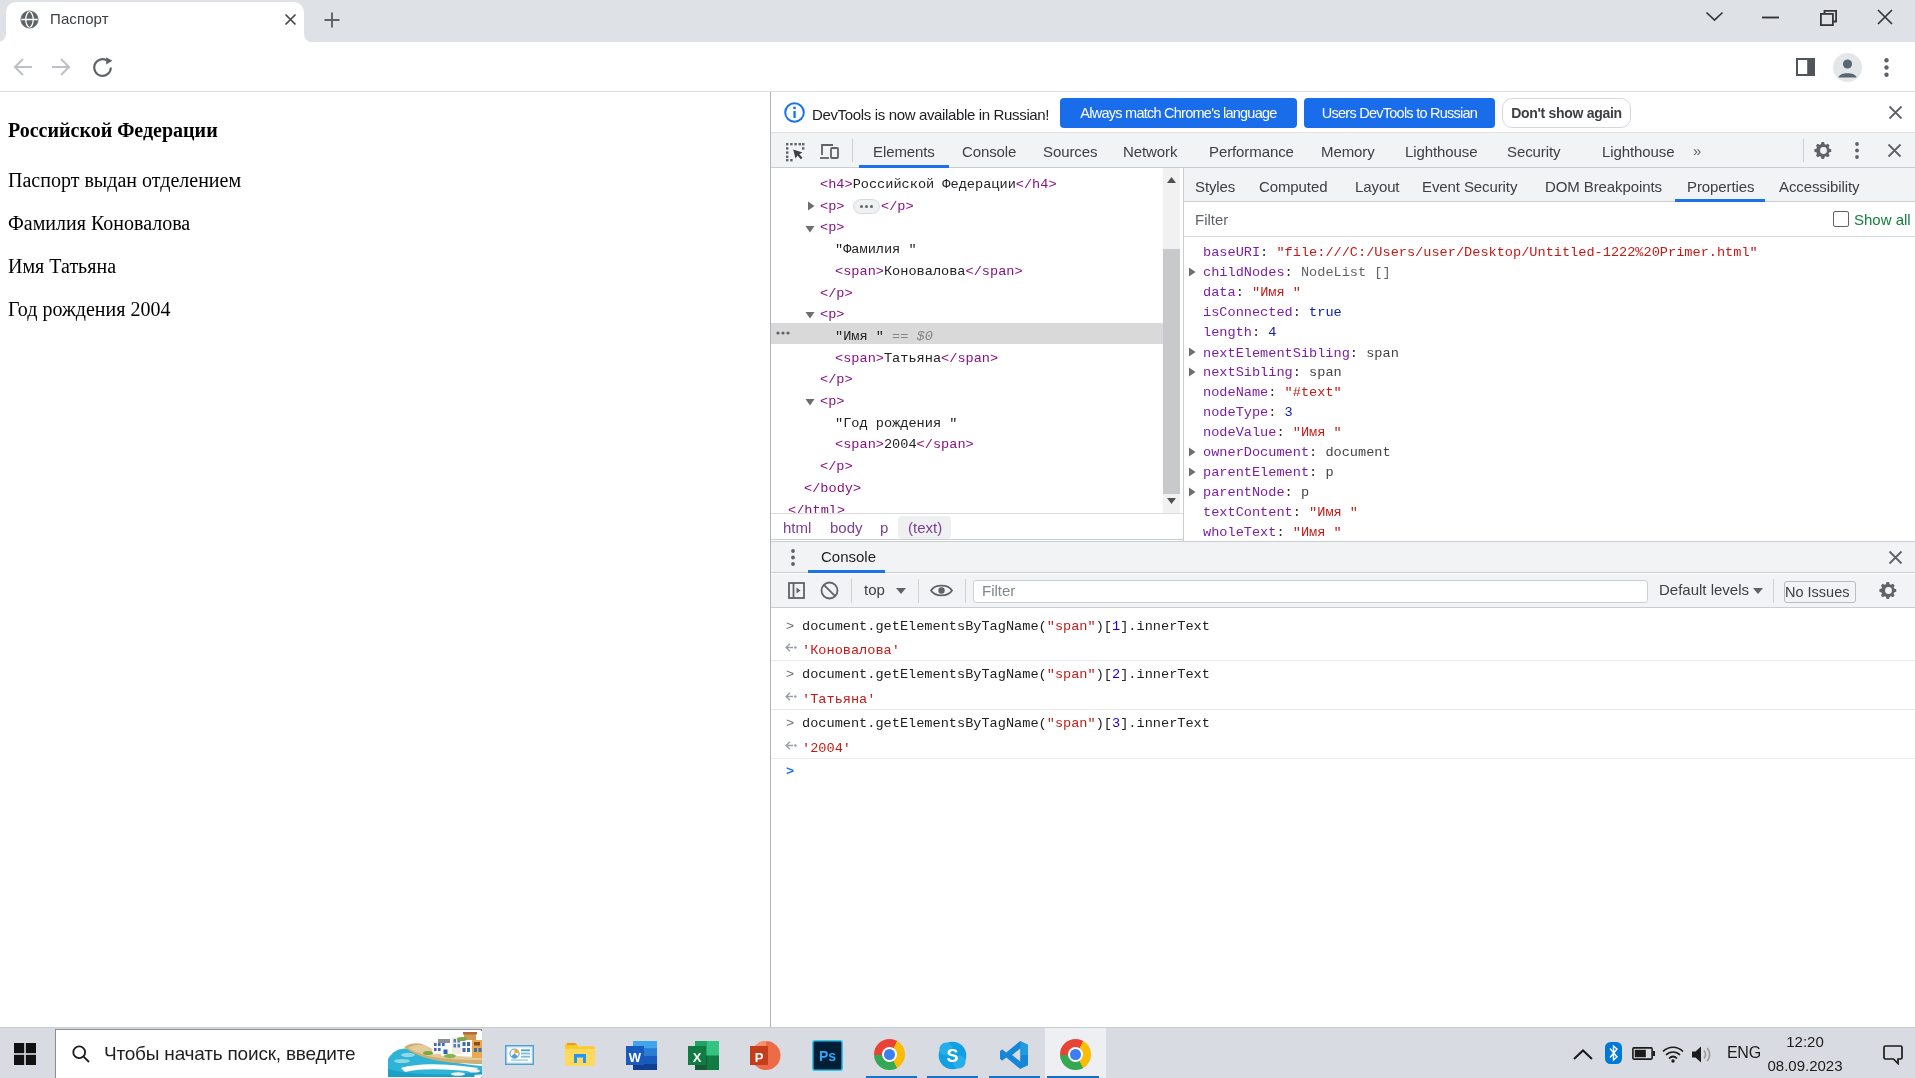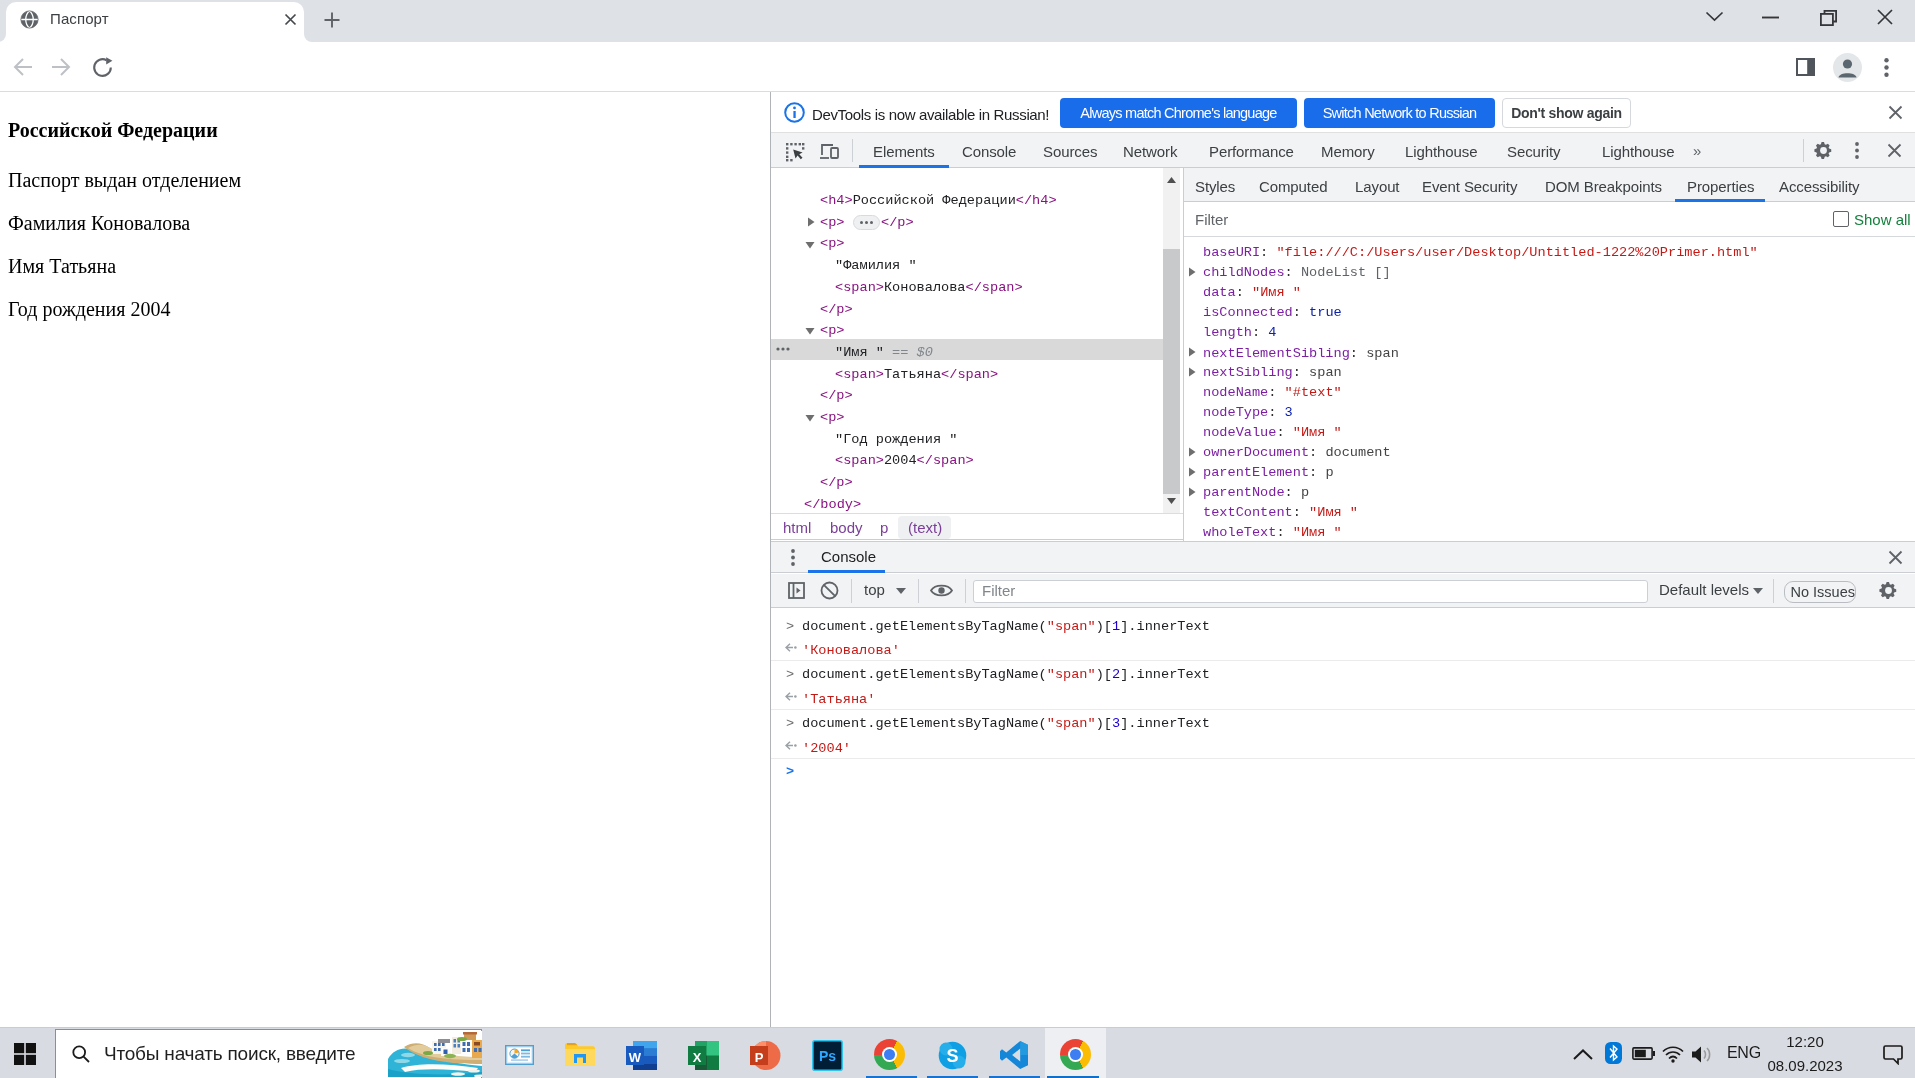--- a/index.html
+++ b/index.html
@@ -113,22 +113,22 @@
 
 <div id="devtools">
   <div id="notif">
     <svg class="abs" style="left:13px;top:10px" width="21" height="21" viewBox="0 0 21 21">
       <circle cx="10.5" cy="10.5" r="9.3" fill="none" stroke="#1a73e8" stroke-width="2"></circle>
       <rect x="9.4" y="9" width="2.3" height="7" fill="#1a73e8"></rect>
       <circle cx="10.5" cy="5.9" r="1.4" fill="#1a73e8"></circle>
     </svg>
     <div class="abs" style="left:41px;top:13.7px;font-size:15px;color:#202124;letter-spacing:-0.35px">DevTools is now available in Russian!</div>
     <div class="bluebtn" style="left:289px;width:237px">Always match Chrome's language</div>
-    <div class="bluebtn" style="left:533px;width:191px">Switch Network to Russian</div>
-    <div class="abs" style="left:731px;top:6px;width:129px;height:30px;background:#fff;border:1px solid #d5d8dc;border-radius:4px;text-align:center;line-height:28px;font-size:14px;font-weight:600;color:#3c4043;letter-spacing:-0.3px">Don't show again</div>
+    <div class="bluebtn" style="left:533px;width:191px">Users DevTools to Russian</div>
+    <div class="abs" style="left:731px;top:6px;width:129px;height:30px;background:#fff;border:1px solid #d5d8dc;border-radius:10px;text-align:center;line-height:28px;font-size:14px;font-weight:600;color:#3c4043;letter-spacing:-0.3px">Don't show again</div>
     <svg class="abs" style="left:1117px;top:13px" width="15" height="15" viewBox="0 0 15 15">
       <path d="M1.5 1.5 L13.5 13.5 M13.5 1.5 L1.5 13.5" stroke="#5f6368" stroke-width="1.8"></path>
     </svg>
   </div>
 
   <div id="dtoolbar">
 
     <svg class="abs" style="left:14px;top:9px" width="20" height="20" viewBox="0 0 20 20">
       <g fill="#5f6368">
           <rect x="1" y="1" width="2.4" height="2.4"></rect>
@@ -172,21 +172,21 @@
     <svg class="abs" style="left:1084px;top:9px" width="4" height="17" viewBox="0 0 4 17">
       <circle cx="2" cy="2" r="1.9" fill="#5f6368"></circle>
       <circle cx="2" cy="8.5" r="1.9" fill="#5f6368"></circle>
       <circle cx="2" cy="15" r="1.9" fill="#5f6368"></circle>
     </svg>
     <svg class="abs" style="left:1116px;top:10px" width="15" height="15" viewBox="0 0 15 15">
       <path d="M1.5 1.5 L13.5 13.5 M13.5 1.5 L1.5 13.5" stroke="#5f6368" stroke-width="1.8"></path>
     </svg>
   </div>
 
-  <div id="tree" class="abs mono" style="left:0;top:93px;width:392px;height:345px;overflow:hidden;color:#202124">
+  <div id="tree" class="abs mono" style="left:0;top:77px;width:392px;height:345px;overflow:hidden;color:#202124">
     <div class="row" style="left:0;top:153.8px;width:392px;height:21.7px;background:#d9d9d9"></div>
     <div class="row" style="left:49px;top:8px"><span class="t-tag">&lt;h4&gt;</span>Российской Федерации<span class="t-tag">&lt;/h4&gt;</span></div>
     <svg class="row" style="left:36px;top:32px" width="8" height="10" viewBox="0 0 8 10">
         <path d="M1 0.5 L7.5 5 L1 9.5 Z" fill="#6e6e6e"></path>
       </svg>
     <div class="row" style="left:49px;top:29.7px"><span class="t-tag">&lt;p&gt;</span></div>
     <svg class="row" style="left:82px;top:29.5px" width="27" height="15" viewBox="0 0 27 15">
         <rect x="0.5" y="0.5" width="26" height="14" rx="7" fill="#eef0f2" stroke="#d8dade"></rect>
         <circle cx="8.5" cy="7.5" r="1.5" fill="#5f6368"></circle>
         <circle cx="13.5" cy="7.5" r="1.5" fill="#5f6368"></circle>
@@ -332,21 +332,21 @@
       </svg>
       <div class="vsep" style="left:194px;top:5px;height:24px"></div>
       <div class="abs" style="left:202px;top:6px;width:675px;height:23px;background:#fff;border:1px solid #ccd0d5;border-radius:3px">
         <div class="abs" style="left:8px;top:1px;font-size:15px;color:#80868b">Filter</div>
       </div>
       <div class="abs" style="left:888px;top:7px;font-size:15px;color:#3c4043">Default levels</div>
       <svg class="abs" style="left:982px;top:14px" width="10" height="6" viewBox="0 0 10 6">
           <path d="M0 0 L5 6 L10 0 Z" fill="#5f6368"></path>
         </svg>
       <div class="vsep" style="left:1002px;top:5px;height:24px"></div>
-      <div class="abs" style="left:1013px;top:7px;width:72px;height:22px;border:1px solid #b9bdc3;border-radius:9px;font-size:14.5px;color:#3c4043;text-align:right;line-height:20px">No Issues</div>
+      <div class="abs" style="left:1013px;top:7px;width:72px;height:22px;border:1px solid #b9bdc3;border-radius:3px;font-size:14.5px;color:#3c4043;text-align:left;line-height:20px">No Issues</div>
 
       <svg class="abs" style="left:1108px;top:7px" width="19" height="19" viewBox="0 0 19 19">
         <path fill="#5f6368" d="M9.5 6.1a3.4 3.4 0 1 0 0 6.8 3.4 3.4 0 0 0 0-6.8zm7.8 4.6l-.1-2.4-2.1-.7-.5-1.2 1-2-1.7-1.7-2 1-1.2-.5-.7-2.1H7.6l-.7 2.1-1.2.5-2-1L2 4.4l1 2-.5 1.2-2.1.7v2.4l2.1.7.5 1.2-1 2 1.7 1.7 2-1 1.2.5.7 2.1h2.4l.7-2.1 1.2-.5 2 1 1.7-1.7-1-2 .5-1.2z"></path>
         <circle cx="9.5" cy="9.5" r="3.4" fill="#f2f3f5"></circle>
       </svg>
     </div>
     <div id="logs" class="abs mono" style="left:0;top:67px;width:1145px;height:422px;color:#202124">
       <div class="row" style="left:15px;top:9.6px;color:#6e6e6e">&gt;</div>
       <div class="row" style="left:31px;top:9.6px">document.getElementsByTagName(<span class="p-str">"span"</span>)[<span style="color:#1c00cf">1</span>].innerText</div>
       <svg class="row" style="left:14px;top:34.3px" width="12" height="9" viewBox="0 0 12 9">

